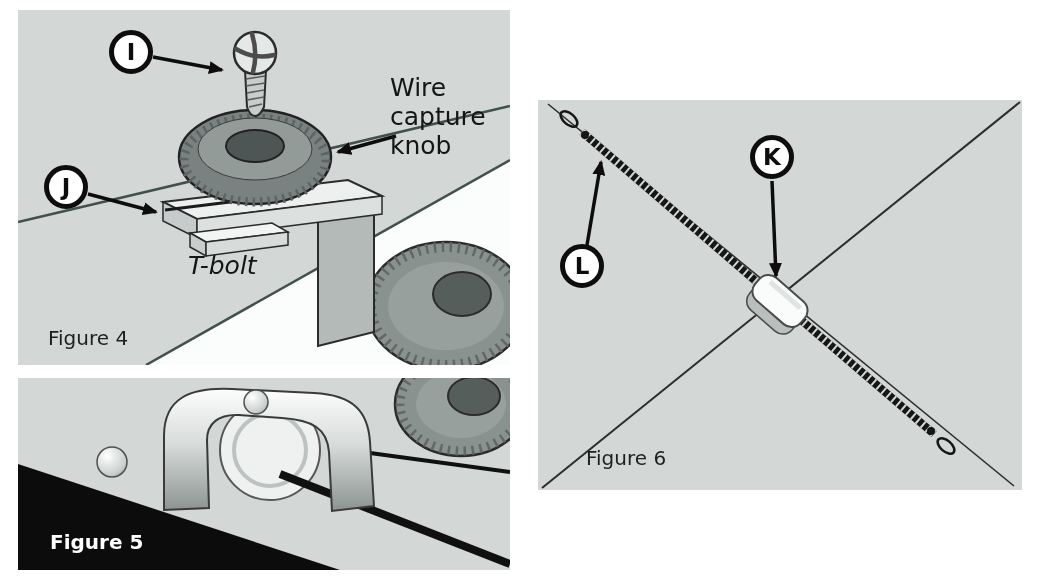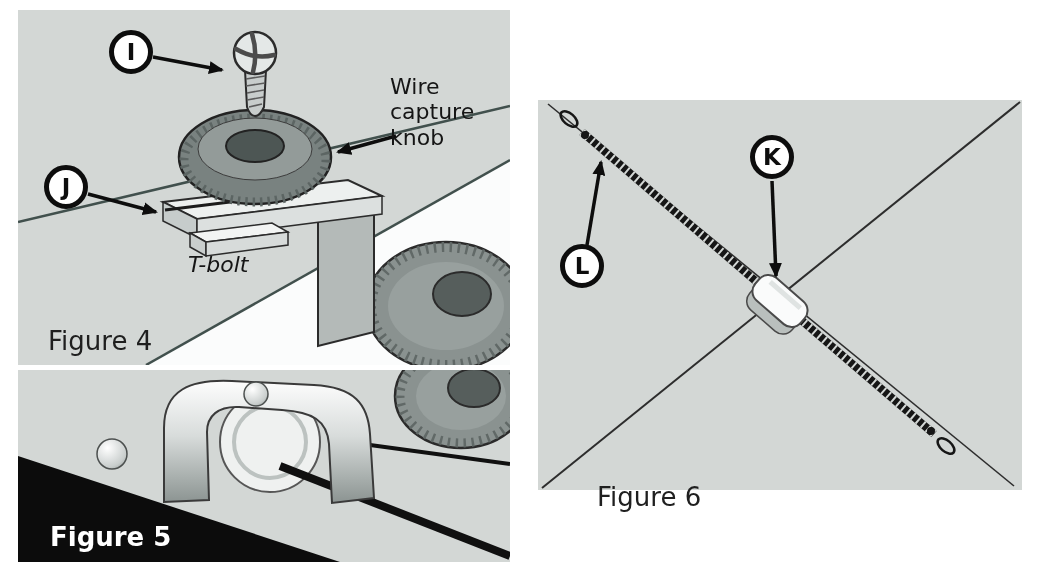--- a/index.html
+++ b/index.html
@@ -17,27 +17,27 @@
     width:44px; height:44px;
     border-radius:50%;
     background:#ffffff;
     border:5px solid #0d0d0d;
     display:flex; align-items:center; justify-content:center;
     font-size:23px; font-weight:600; color:#0d0d0d;
     z-index:5;
   }
   .anno {
     position:absolute;
-    font-size:22px; line-height:1.15; color:#151515;
+    font-size:25px; line-height:1.15; color:#151515;
     z-index:4;
   }
   .anno.italic { font-style:italic;text-align:center; }
   .fig-caption {
     position:absolute;
-    font-size:26px; color:#1f1f1f;
+    font-size:20px; color:#1f1f1f;
     z-index:4;
   }
   .fig-caption.inverse { color:#ffffff; font-weight:bold; }
 </style>
 </head>
 <body>
 
 <div class="panel" id="fig4" style="left:18px; top:10px; width:492px; height:355px;">
   <svg viewBox="0 0 492 355" width="492" height="355">
     <defs>
@@ -100,21 +100,21 @@
     </g>
   </svg>
 
   <div class="callout" style="left:91px; top:20px;">I</div>
   <div class="callout" style="left:26px; top:155px;">J</div>
   <div class="anno" style="left:372px; top:64px; width:118px;">Wire capture knob</div>
   <div class="anno italic" style="left:170px; top:242px;">T-bolt</div>
   <div class="fig-caption" style="left:30px; top:316px;">Figure 4</div>
 </div>
 
-<div class="panel" id="fig5" style="left:18px; top:370px; width:540px; height:192px;">
+<div class="panel" id="fig5" style="left:18px; top:378px; width:540px; height:192px;">
   <svg viewBox="0 0 492 192" width="492" height="192">
     <defs>
       <linearGradient id="silver5" x1="0" y1="0" x2="0" y2="1">
         <stop offset="0" stop-color="#fdfdfd"></stop>
         <stop offset="0.45" stop-color="#d8dcdb"></stop>
         <stop offset="0.8" stop-color="#a7aeac"></stop>
         <stop offset="1" stop-color="#8b9391"></stop>
       </linearGradient>
       <radialGradient id="dome5" cx="0.35" cy="0.3" r="0.9">
         <stop offset="0" stop-color="#ffffff"></stop>
@@ -181,14 +181,14 @@
     </g>
 
     <g stroke="#0d0d0d" stroke-width="3.5">
       <line x1="234" y1="81" x2="238" y2="176" marker-end="url(#ah6)"></line>
       <line x1="49" y1="145" x2="63" y2="62" marker-end="url(#ah6)"></line>
     </g>
   </svg>
 
   <div class="callout" style="left:212px; top:35px;">K</div>
   <div class="callout" style="left:22px; top:144px;">L</div>
-  <div class="fig-caption" style="left:59px; top:346px;margin-top:36px;">Figure 6</div>
+  <div class="fig-caption" style="left:48px; top:346px;">Figure 6</div>
 </div>
 
 </body></html>

